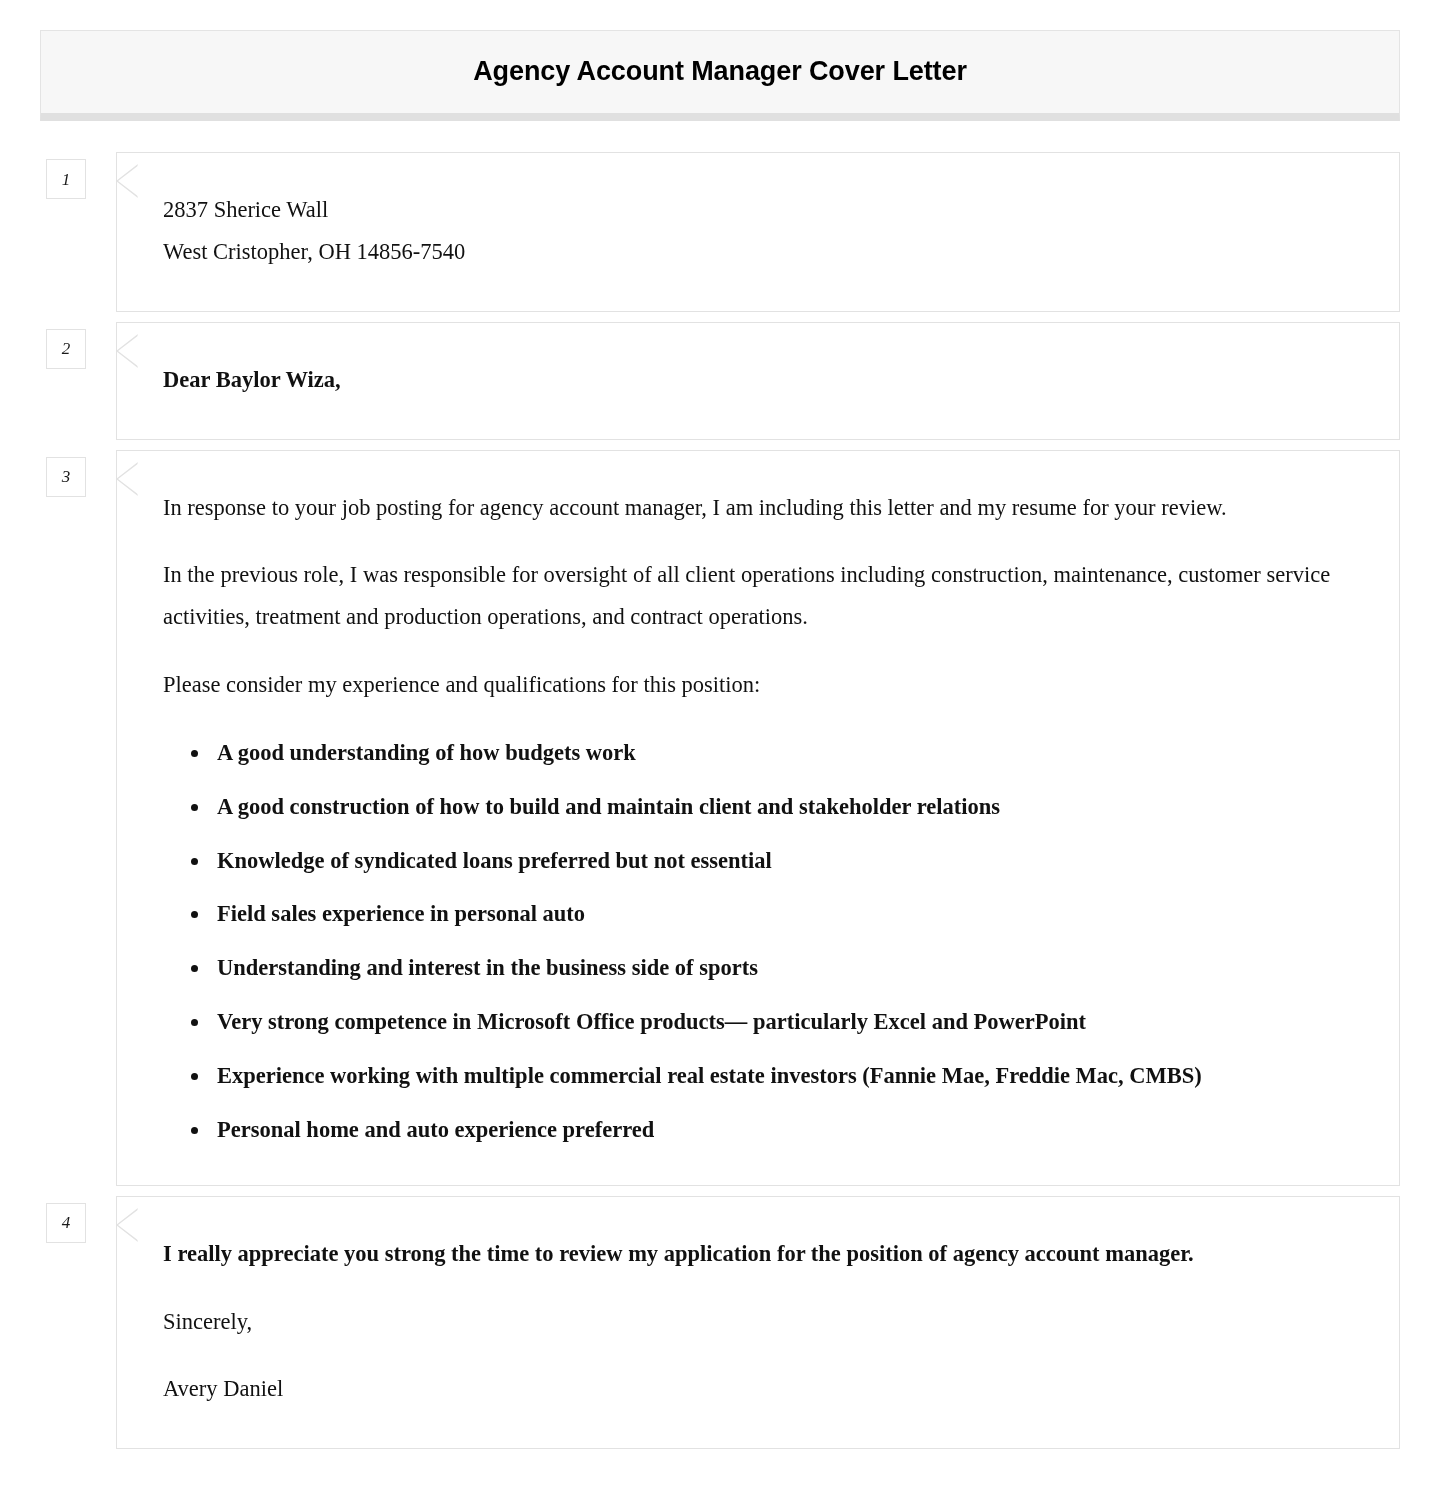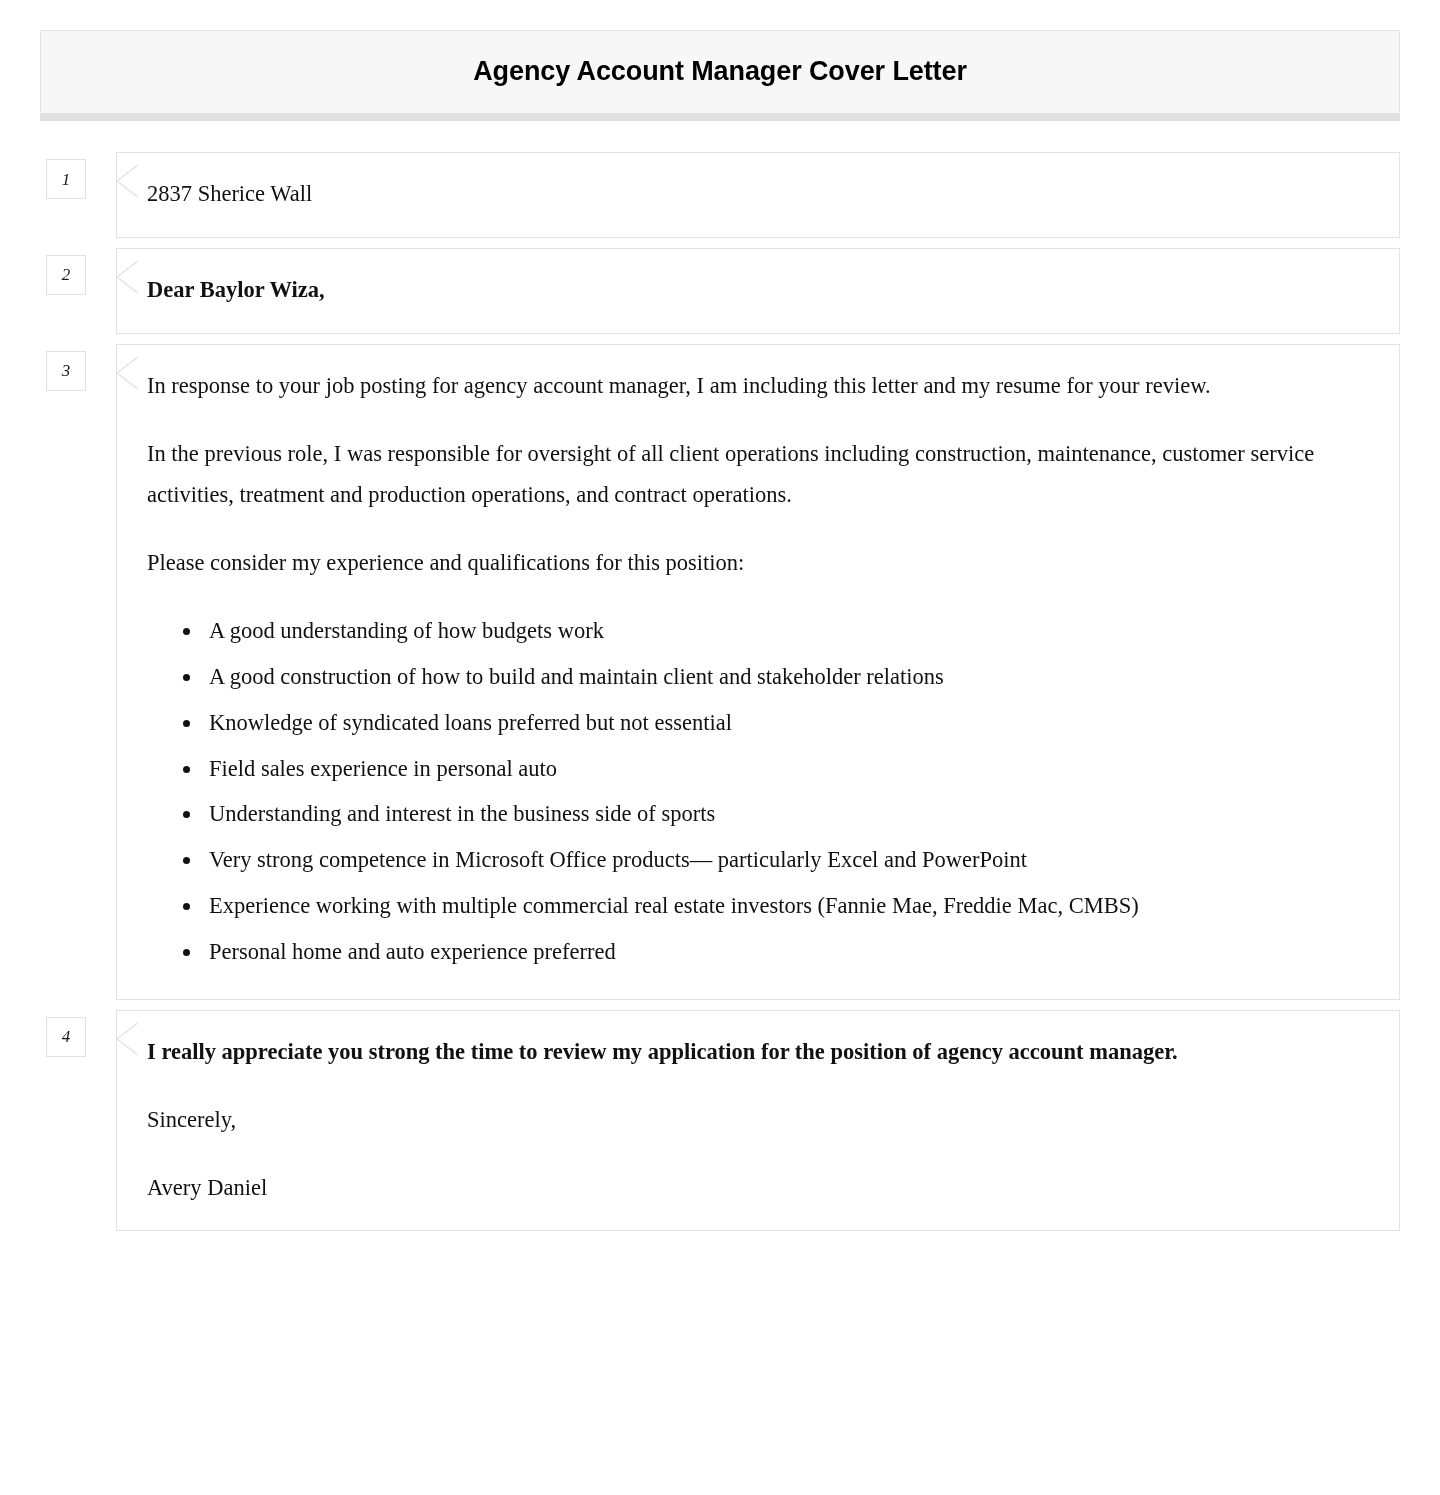--- a/index.html
+++ b/index.html
@@ -100,41 +100,42 @@
     pointer-events: none;
   }
   .notch svg { display: block; }
 
   .section-text {
     font-size: 22.5px;
     line-height: 1.86;
     color: #111111;
   }
   .section-text p {
-    margin: 0;
+    margin: 16px;
   }
   .section-text p + p {
     margin-top: 26px;
   }
   .section-text.bold p,
   .section-text p.bold {
     font-weight: bold;
   }
 
   .addr-line { display: block; }
 
   .bullets {
     margin: 26px 0 0 0;
     padding-left: 52px;
     list-style: disc;
   }
   .bullets li {
-    margin: 4px;
+    margin: 12px;
     padding-left: 6px;
     line-height: 1.86;
+    font-weight: bold;
   }
 </style>
 </head>
 <body>
 
 <div class="page">
 
   <div class="doc-header">
     <div class="doc-title">Agency Account Manager Cover Letter</div>
   </div>
@@ -147,20 +148,21 @@
         <span class="notch">
           <svg width="23" height="34" viewBox="0 0 23 34">
             <polygon points="23,0 1,17 23,34" fill="#ffffff"></polygon>
             <polyline points="23,0 1,17 23,34" fill="none" stroke="#e2e2e2" stroke-width="1.4"></polyline>
             <line x1="22.6" y1="0" x2="22.6" y2="34" stroke="#ffffff" stroke-width="2"></line>
           </svg>
         </span>
         <div class="section-text">
           <p>
             <span class="addr-line">2837 Sherice Wall</span>
+            <span class="addr-line">West Cristopher, OH 14856-7540</span>
           </p>
         </div>
       </div>
     </div>
 
     <div class="section">
       <div class="section-num">2</div>
       <div class="section-body">
         <span class="notch">
           <svg width="23" height="34" viewBox="0 0 23 34">

